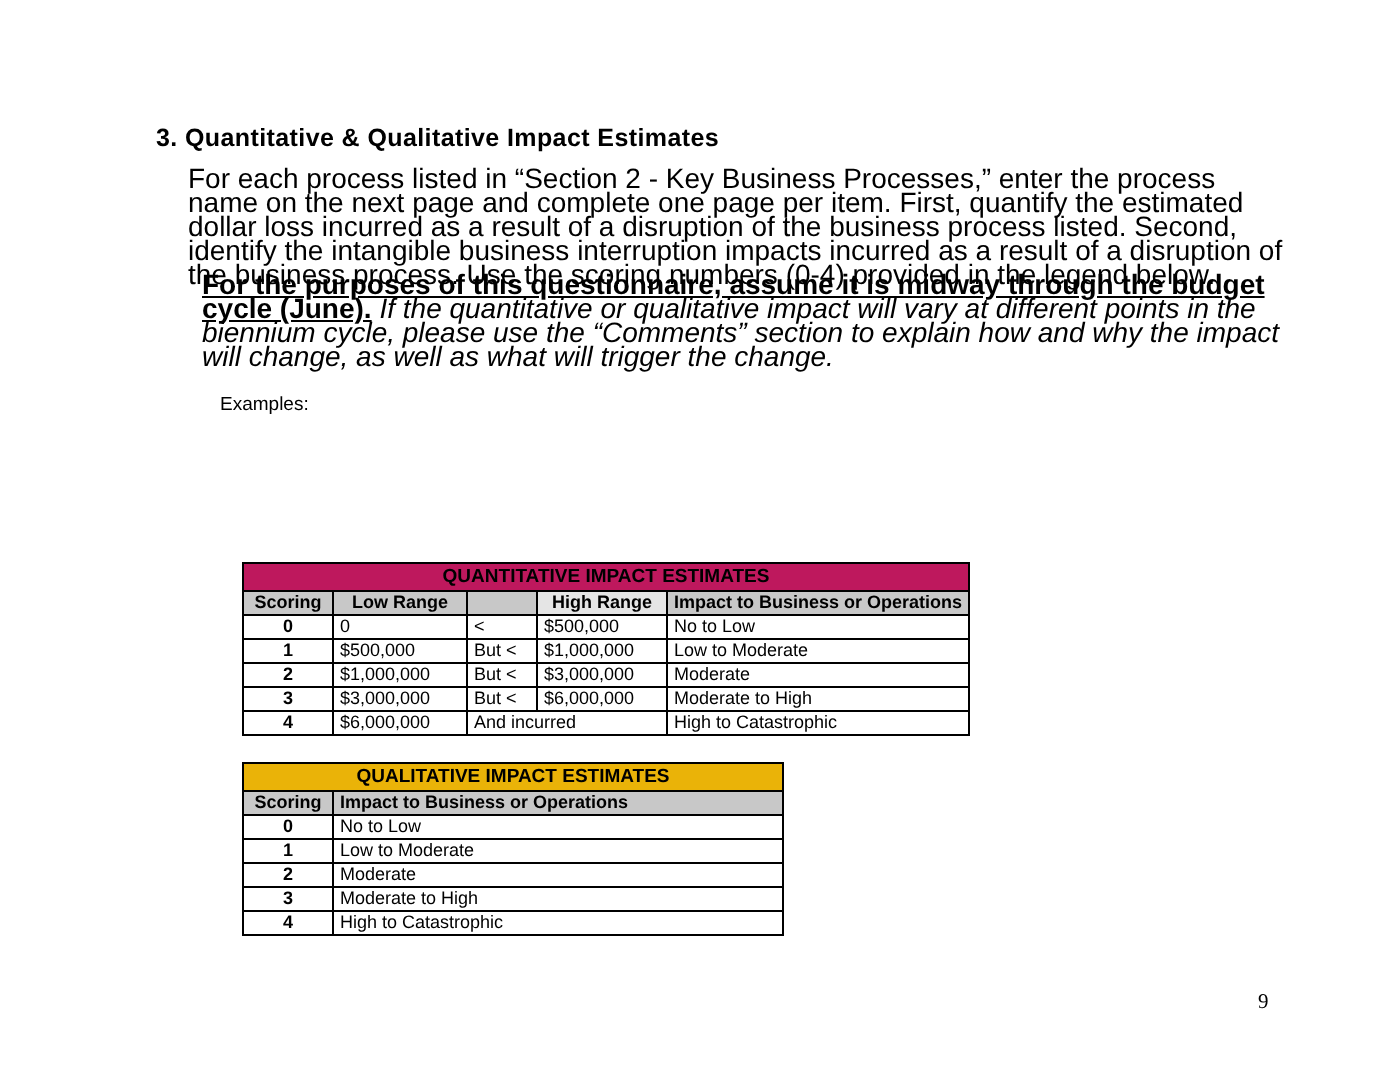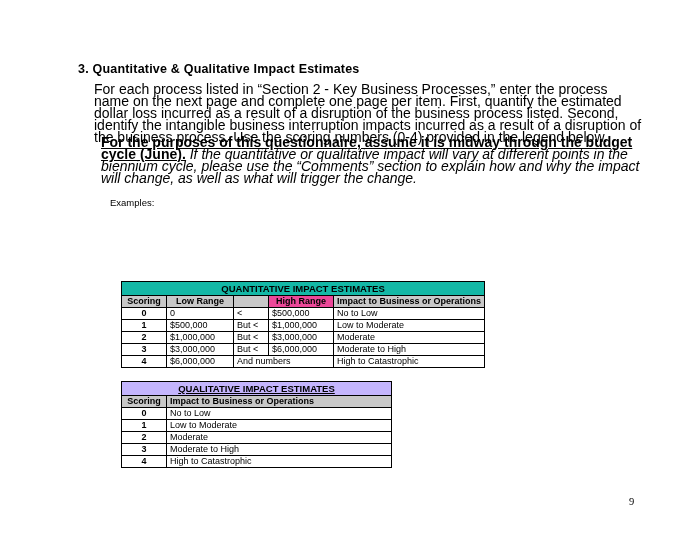--- a/index.html
+++ b/index.html
@@ -61,27 +61,27 @@
   <table class="tbl" id="quant-table">
     <colgroup>
       <col style="width:45px">
         <col style="width:67px">
         <col style="width:35px">
         <col style="width:65px">
         <col style="width:141px">
     </colgroup>
     <tbody>
         <tr class="title">
-          <td colspan="5" style="background: #14b8a6;">QUANTITATIVE IMPACT ESTIMATES</td>
+          <td colspan="5" style="background: #be185d;">QUANTITATIVE IMPACT ESTIMATES</td>
         </tr>
         <tr class="hdr">
           <td class="c" style="background: rgb(200, 200, 200);">Scoring</td>
           <td class="c" style="background: rgb(200, 200, 200); margin-top: 28px;">Low Range</td>
           <td class="c" style="background: rgb(200, 200, 200);"></td>
-          <td class="c" style="background: #ec4899; margin-left: 35px;">High Range</td>
+          <td class="c" style="background: #e5e5e5; margin-left: 35px;">High Range</td>
           <td style="background: rgb(200, 200, 200);">Impact to Business or Operations</td>
         </tr>
         <tr>
           <td class="score">0</td>
           <td>0</td>
           <td>&lt;</td>
           <td>$500,000</td>
           <td>No to Low</td>
         </tr>
         <tr>
@@ -101,34 +101,34 @@
         <tr>
           <td class="score">3</td>
           <td>$3,000,000</td>
           <td>But &lt;</td>
           <td>$6,000,000</td>
           <td>Moderate to High</td>
         </tr>
         <tr>
           <td class="score">4</td>
           <td>$6,000,000</td>
-          <td colspan="2">And numbers</td>
+          <td colspan="2">And incurred</td>
           <td>High to Catastrophic</td>
         </tr>
       </tbody>
   </table>
 
   <table class="tbl" id="qual-table">
     <colgroup>
       <col style="width:45px">
         <col style="width:225px">
     </colgroup>
     <tbody>
         <tr class="title">
-          <td colspan="2" style="background: #c4b5fd; text-decoration: underline;">QUALITATIVE IMPACT ESTIMATES</td>
+          <td colspan="2" style="background: #eab308;">QUALITATIVE IMPACT ESTIMATES</td>
         </tr>
         <tr class="hdr">
           <td class="c" style="background: rgb(200, 200, 200);">Scoring</td>
           <td style="background: rgb(200, 200, 200);">Impact to Business or Operations</td>
         </tr>
         <tr>
           <td class="score">0</td>
           <td>No to Low</td>
         </tr>
         <tr>

